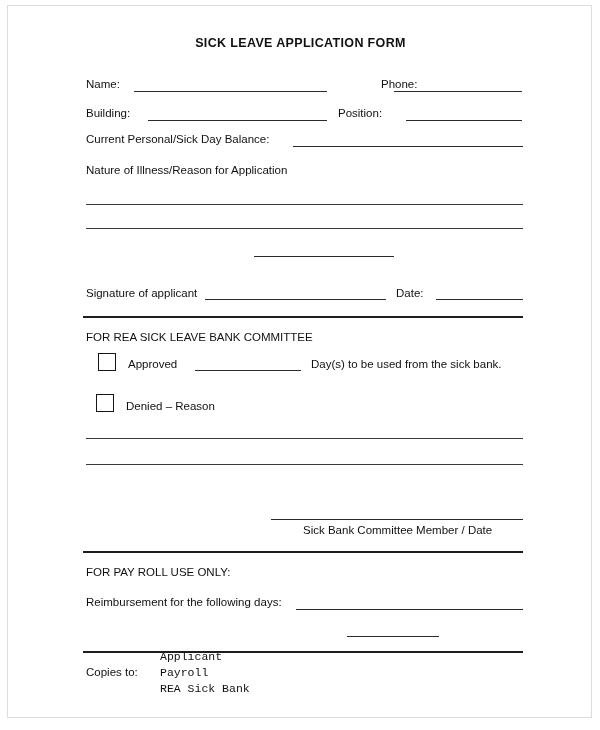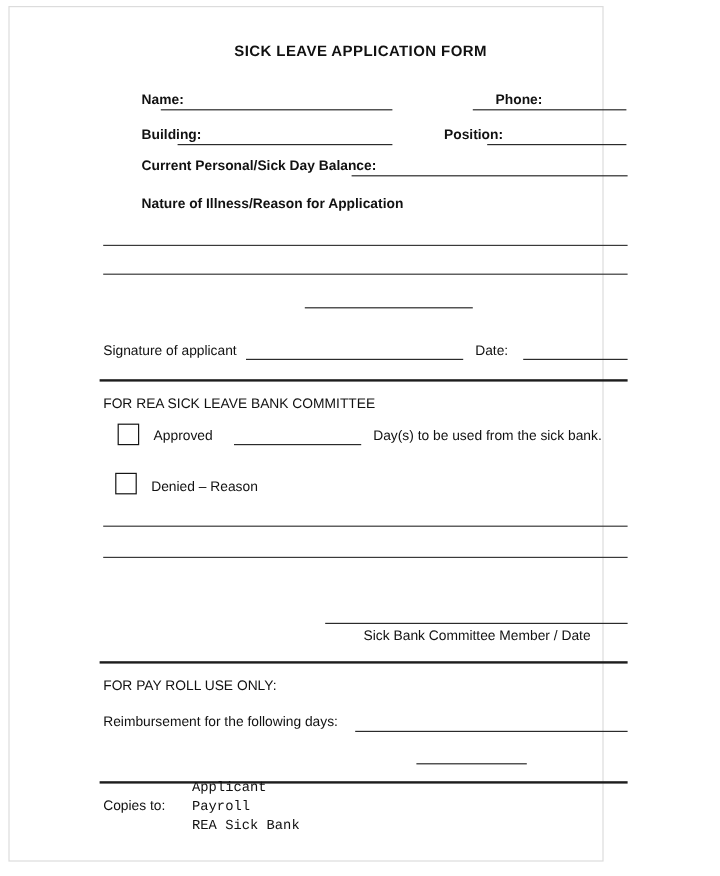--- a/index.html
+++ b/index.html
@@ -14,21 +14,21 @@
     color: #111111;
     position: relative;
     overflow: hidden;
   }
 
   
   #page {
     position: absolute;
     left: 7px;
     top: 5px;
-    width: 496px;
+    width: 585px;
     height: 713px;
     border: 1px solid #dcdcdc;
     box-sizing: border-box;
     background: #ffffff;
   }
 
   .abs { position: absolute; }
 
   
   .title {
@@ -40,21 +40,21 @@
     font-weight: bold;
     letter-spacing: 0.35px;
   }
 
   
   .lbl {
     font-size: 11.5px;
     white-space: nowrap;
     line-height: 14px;
   }
-  .bold { font-weight: bold; margin-left: 32px; }
+  .bold { font-weight: normal; }
   .reg  { font-weight: normal; }
 
   
   .rule {
     position: absolute;
     height: 0;
     border-bottom: 1.3px solid #2b2b2b;
   }
   .rule.thin {
     border-bottom: 1.1px solid #3a3a3a;

